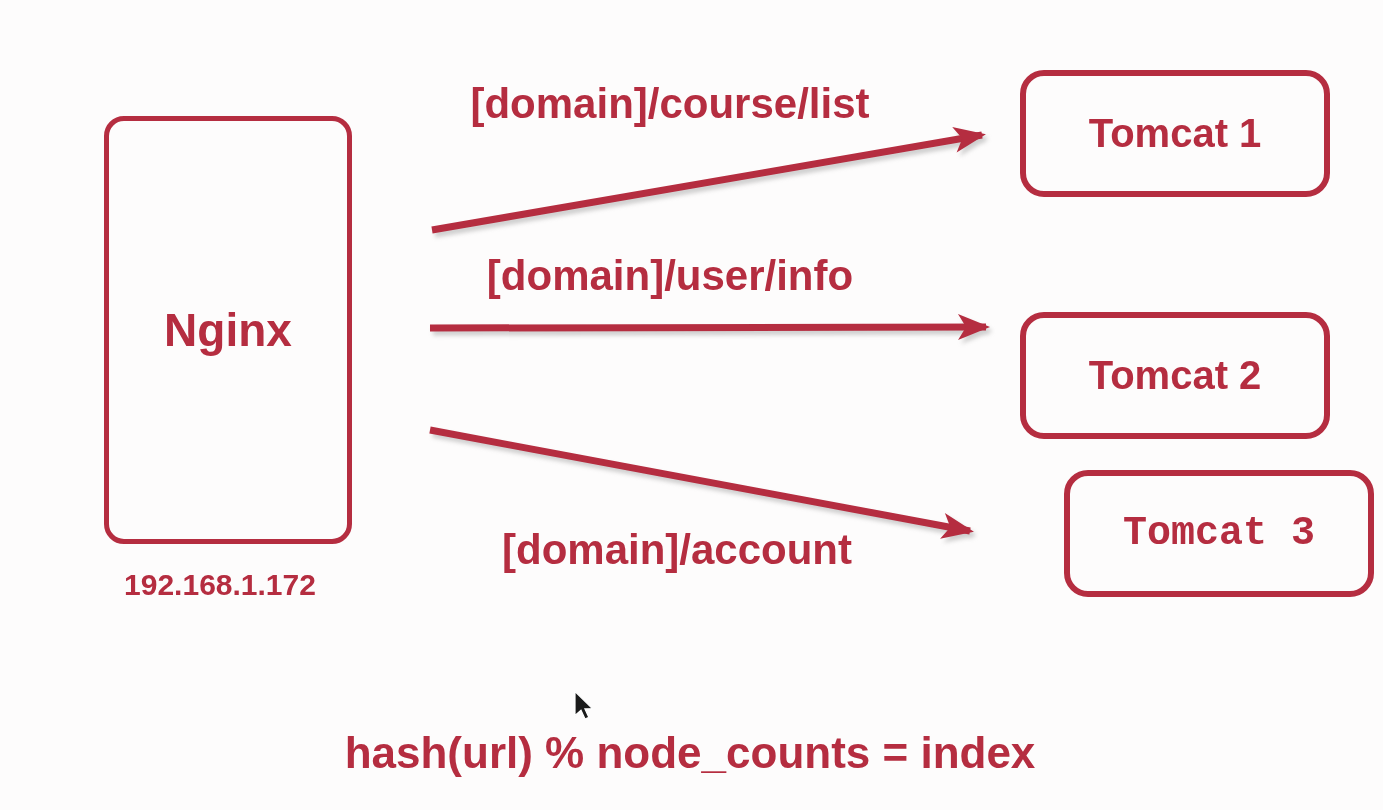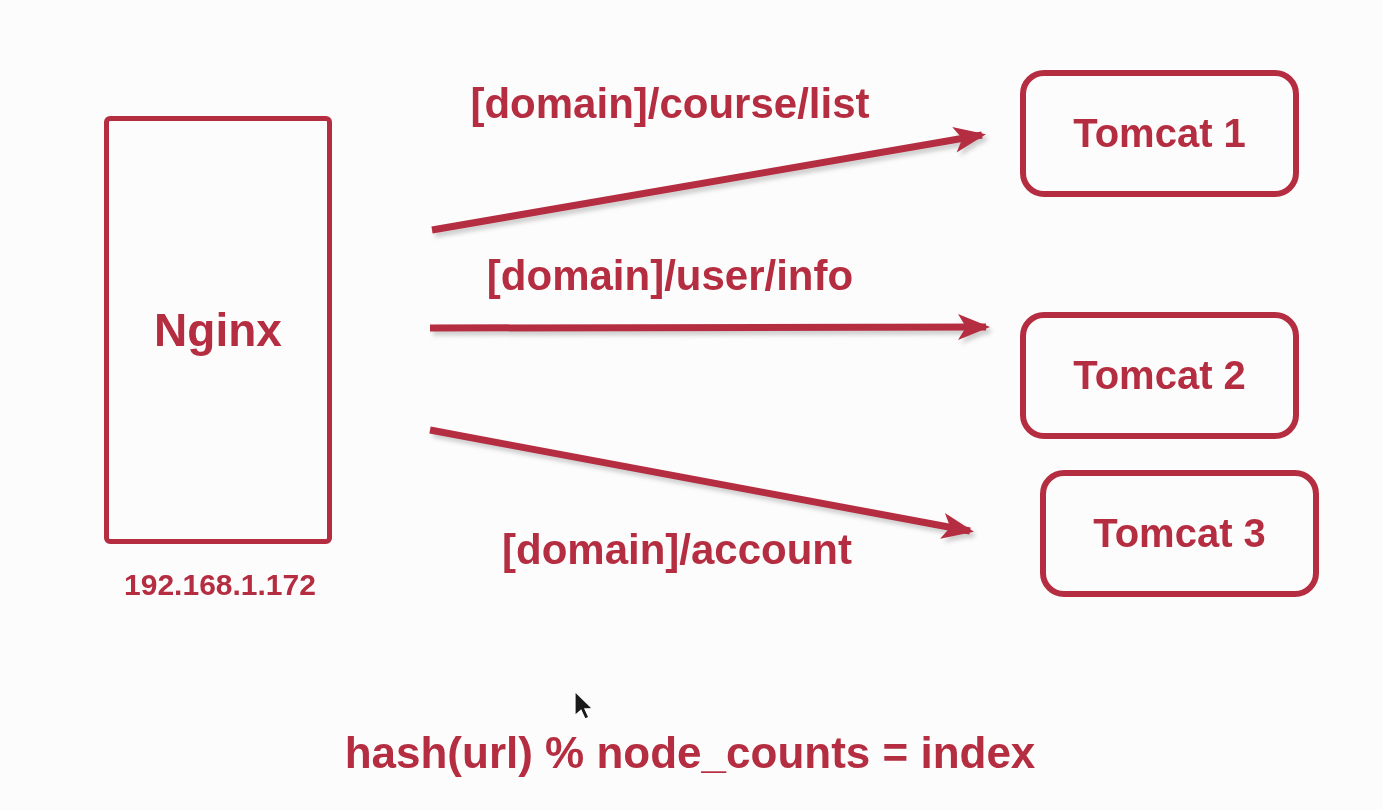--- a/index.html
+++ b/index.html
@@ -21,35 +21,35 @@
     position: absolute;
     border: 5px solid var(--accent);
     background: transparent;
     display: flex;
     align-items: center;
     justify-content: center;
     color: var(--accent);
   }
   .nginx-box {
     left: 104px; top: 116px;
-    width: 228px; height: 428px;
-    border-radius: 6px;
+    width: 248px; height: 428px;
+    border-radius: 20px;
     font-size: 46px;
     font-weight: 600;
   }
   .tomcat-box {
-    width: 279px; height: 127px;
+    width: 310px; height: 127px;
     border-radius: 24px;
     border-width: 6px;
     font-size: 40px;
     font-weight: 600;
   }
   .tomcat-1 { left: 1020px; top: 70px; }
   .tomcat-2 { left: 1020px; top: 272px; margin-top: 40px; }
-  .tomcat-3 { left: 1040px; top: 470px; }
+  .tomcat-3 { left: 1064px; top: 470px; font-family: Liberation Mono, monospace; }
   .route-label {
     position: absolute;
     color: var(--accent);
     font-size: 42px;
     font-weight: 600;
     white-space: nowrap;
     text-align: right;
     transform: translateX(-50%);
   }
   .route-label-1 { left: 670px; top: 80px; }

